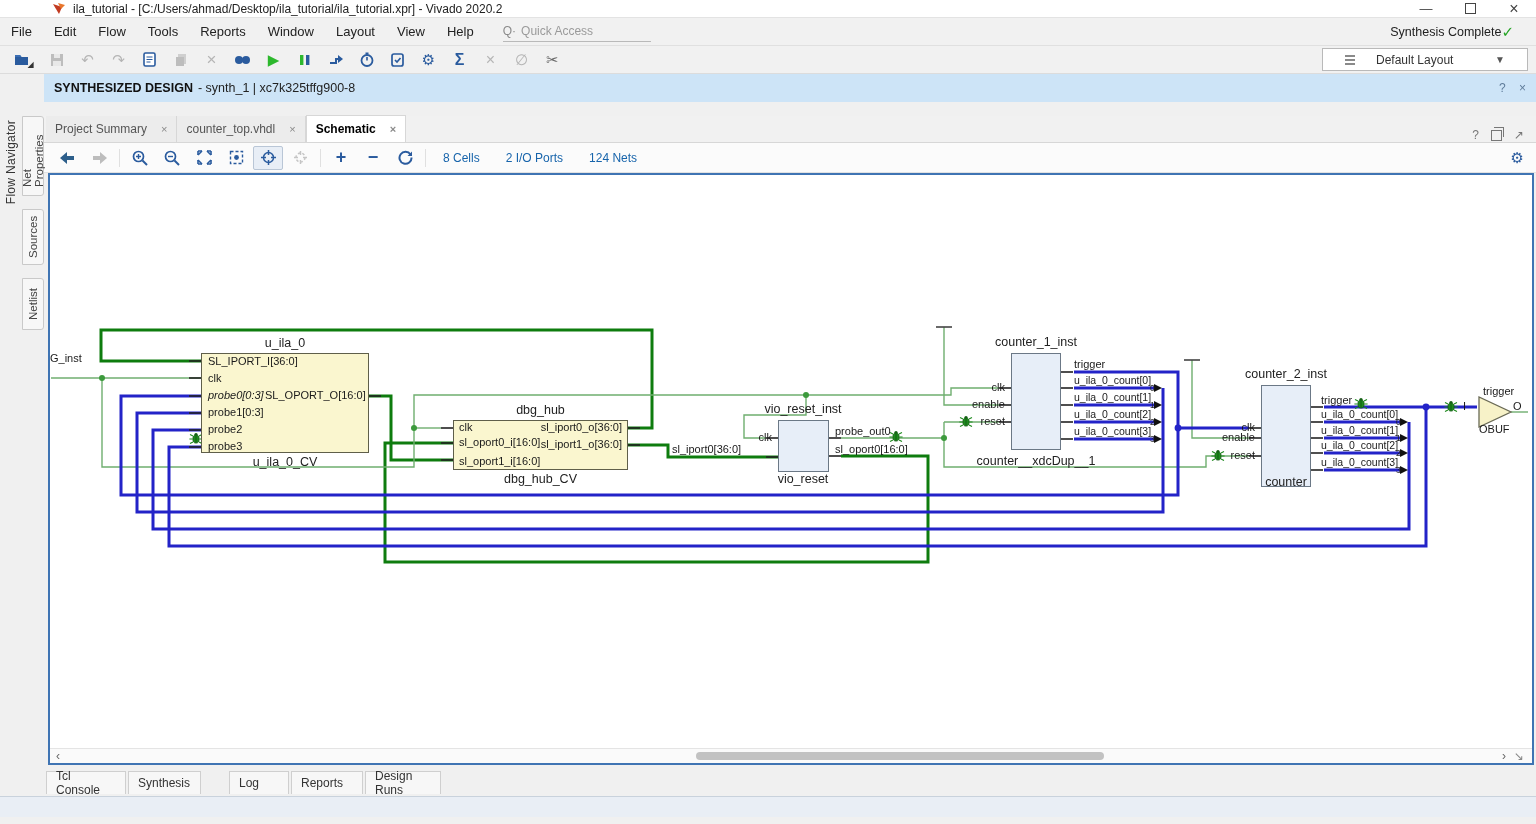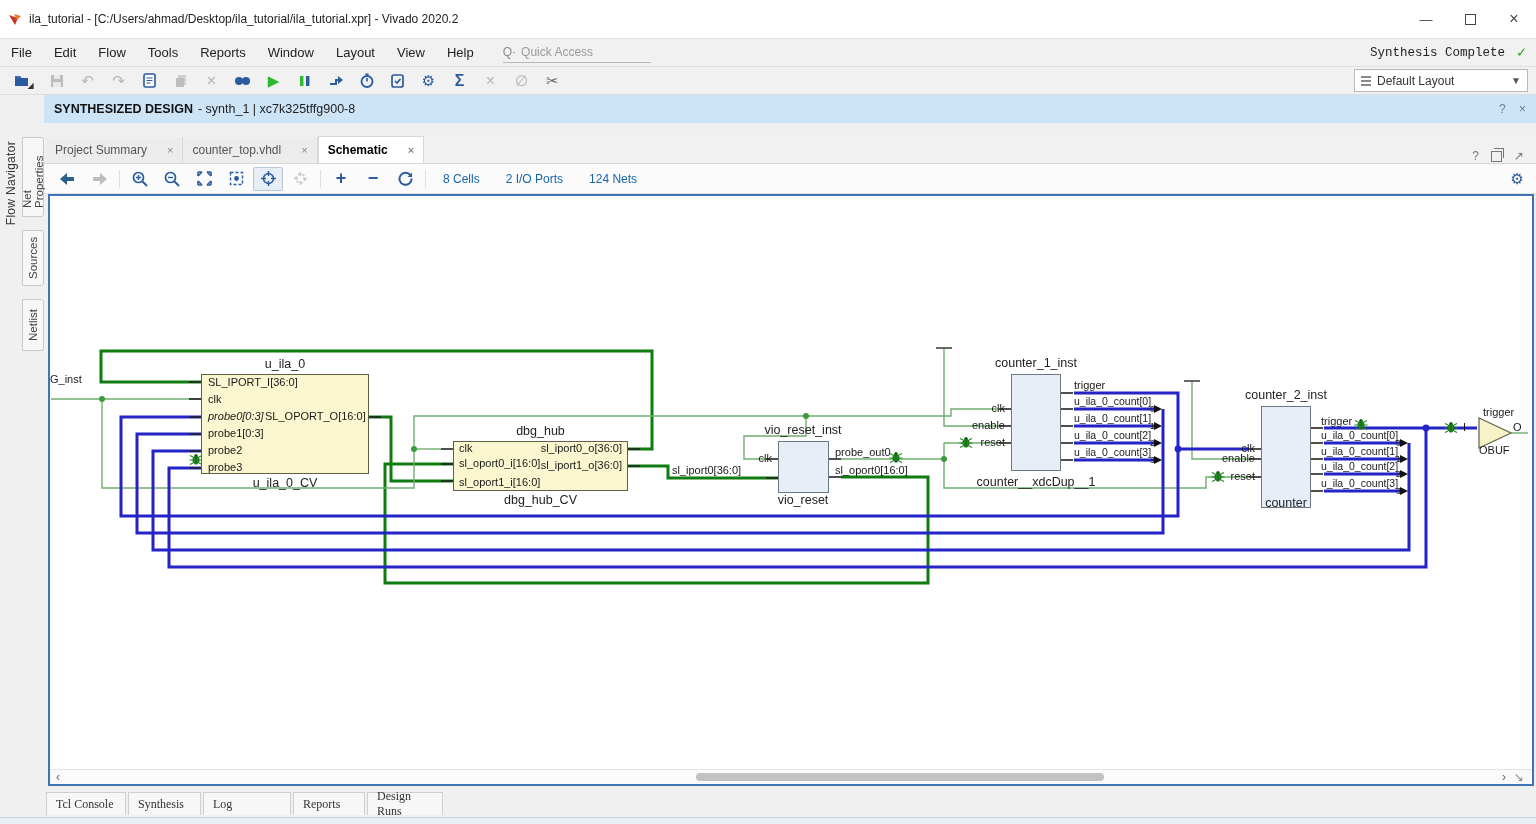--- a/index.html
+++ b/index.html
@@ -1,34 +1,34 @@
 <!DOCTYPE html>
 <html><head>
 <meta charset="utf-8">
 <style>
   html,body{margin:0;padding:0;width:1536px;height:824px;overflow:hidden;
     font-family:"Liberation Sans","DejaVu Sans",sans-serif;font-size:12px;color:#333;background:#f0f0f0;}
-  .titlebar{height:39px;background:#fff;display:flex;align-items:center;border-bottom:1px solid #e3e3e3;box-sizing:border-box;}
+  .titlebar{height:18px;background:#fff;display:flex;align-items:center;border-bottom:1px solid #e3e3e3;box-sizing:border-box;padding-left:44px;}
   .titlebar .logo{margin:0 6px 0 8px;display:flex;}
   .titlebar .wtitle{flex:1;font-size:12px;color:#222;}
   .winbtn{width:44px;height:25px;display:flex;align-items:center;justify-content:center;color:#444;font-size:13px;}
   .maxbox{width:9px;height:9px;border:1px solid #444;}
   .menubar{height:28px;background:#f1f1f1;display:flex;align-items:center;box-sizing:border-box;border-bottom:1px solid #e0e0e0;}
   .menu-item{padding:0 11px;font-size:13px;color:#222;}
   .qa{margin-left:18px;display:flex;align-items:center;border-bottom:1px solid #b9b9b9;width:148px;height:20px;color:#9a9a9a;}
   .qa .mag{margin-right:5px;color:#8a8a8a;font-size:12px;}
-  .synth-status{margin-left:auto;margin-right:10px;display:flex;align-items:center;gap:12px;font-size:12.5px;color:#222;font-family:Liberation Mono, monospace;}
+  .synth-status{margin-left:auto;margin-right:22px;display:flex;align-items:center;gap:0;font-size:12.5px;color:#222;}
   .check{color:#23a323;font-size:15px;font-weight:bold;}
   .toolbar{height:28px;background:#f1f1f1;display:flex;align-items:center;box-sizing:border-box;border-bottom:1px solid #dcdcdc;padding-left:10px;}
   .tbi{width:31px;height:22px;display:flex;align-items:center;justify-content:center;font-size:15px;}
   .tbi svg{display:block;}
   .gray{color:#b5b5b5;}
   .blue{color:#2a5b9e;}
   .green{color:#2db82d;}
-  .layout-combo{margin-left:auto;margin-right:8px;width:160px;height:21px;border:1px solid #b9b9b9;background:#fff;display:flex;align-items:center;font-size:12px;color:#333;padding:0 6px;gap:6px;}
+  .layout-combo{margin-left:auto;margin-right:8px;width:160px;height:21px;border:1px solid #b9b9b9;background:#fff;display:flex;align-items:center;font-size:12px;color:#333;padding:0 22px;gap:21px;}
   .layout-combo .chev{margin-left:auto;color:#555;font-size:10px;}
   .hamb{display:inline-block;width:10px;}
   .hamb i{display:block;height:2px;background:#8a8a8a;margin:2px 0;}
   .bannerrow{height:28px;display:flex;background:#f0f0f0;}
   .banner-gutter{width:44px;background:#f0f0f0;}
   .design-banner{flex:1;background:#cde4f7;display:flex;align-items:center;padding:0 10px;box-sizing:border-box;}
   .design-banner b{font-size:12.5px;color:#111;}
   .design-banner span.det{margin-left:5px;color:#222;font-size:12.5px;}
   .banner-icons{margin-left:auto;color:#5a7struct;}
   .banner-icons span{margin-left:10px;color:#607d9b;font-size:12px;}
@@ -37,21 +37,21 @@
   .flowcol{width:22px;}
   .flowlabel{writing-mode:vertical-rl;transform:rotate(180deg);font-size:12px;color:#333;margin:18px 0 0 4px;letter-spacing:.3px;}
   .sidetabs{width:22px;display:flex;flex-direction:column;padding-top:14px;}
   .sidetab{writing-mode:vertical-rl;transform:rotate(180deg);border:1px solid #c9c9c9;background:#f7f7f7;color:#444;font-size:11.5px;
     padding:8px 2px;margin-bottom:13px;border-radius:3px 0 0 3px;display:flex;align-items:center;justify-content:center;}
   .st-netprops{height:62px;}
   .st-sources{height:38px;}
   .st-netlist{height:34px;}
   .main{flex:1;display:flex;flex-direction:column;padding-top:14px;}
   .tabbar{height:27px;background:#f1f1f1;display:flex;align-items:flex-end;border-bottom:1px solid #d7d7d7;box-sizing:border-box;padding-left:2px;}
-  .etab{height:26px;display:flex;align-items:center;padding:0 9px;border-right:1px solid #d7d7d7;color:#555;font-size:12px;gap:20px;background:#ececec;}
+  .etab{height:26px;display:flex;align-items:center;padding:0 9px;border-right:1px solid #d7d7d7;color:#555;font-size:12px;gap:14px;background:#ececec;}
   .etab .x{color:#8a8a8a;font-size:11px;}
   .etab.active{background:#fff;color:#000;font-weight:bold;border-top:1px solid #d7d7d7;border-left:1px solid #d7d7d7;}
   .tab-right{margin-left:auto;display:flex;align-items:center;gap:12px;padding-right:12px;color:#777;}
   .float-ic{position:relative;width:9px;height:9px;border:1px solid #777;display:inline-block;}
   .float-ic:after{content:"";position:absolute;left:2px;top:-4px;width:9px;height:9px;border:1px solid #777;border-bottom:none;border-left:none;}
   .schem-toolbar{height:30px;background:#fbfbfb;border-bottom:1px solid #e2e2e2;display:flex;align-items:center;box-sizing:border-box;padding-left:8px;gap:2px;}
   .sti{width:30px;height:24px;display:flex;align-items:center;justify-content:center;font-size:15px;}
   .sti.sel{border:1px solid #b9c6d6;background:#e8eef6;border-radius:2px;box-sizing:border-box;}
   .stsep{width:1px;height:18px;background:#e0e0e0;margin:0 3px;}
   .stat-link{color:#1764ab;font-size:12px;margin:0 12px;}
@@ -60,21 +60,21 @@
   .canvas svg.wires{position:absolute;left:0;top:0;}
   .cl{position:absolute;font-size:11px;color:#1a1a1a;white-space:nowrap;line-height:13px;}
   .cl.small{font-size:10.5px;}
   .cl.digit{font-size:8.5px;color:#222;}
   .blocklabel{position:absolute;font-size:12.5px;color:#222;white-space:nowrap;text-align:center;}
   .blk{position:absolute;box-sizing:border-box;border:1px solid #5f5f4a;background:#faf6cf;}
   .blk.bluish{background:#e7eef8;border:1px solid #6b7886;}
   .hscroll{position:absolute;left:0;right:0;bottom:0;height:14px;background:#fafafa;border-top:1px solid #e4e4e4;}
   .hthumb{position:absolute;left:646px;top:3px;width:408px;height:8px;background:#c2c2c2;border-radius:4px;}
   .harrow{position:absolute;top:0;height:13px;display:flex;align-items:center;color:#666;font-size:12px;}
-  .bottom-tabs{height:24px;margin-top:5px;display:flex;padding-left:2px;align-items:flex-end;font-family:Liberation Serif, serif;}
+  .bottom-tabs{height:24px;margin-top:5px;display:flex;padding-left:2px;align-items:flex-end;}
   .btab{height:23px;border:1px solid #cfcfcf;border-bottom:none;background:#f7f7f7;display:flex;align-items:center;padding:0 9px;margin-right:2px;font-size:12px;color:#333;box-sizing:border-box;}
   .statusbar{height:20px;background:#e9eef5;border-top:1px solid #c9d2dc;}
   .caret{font-size:8px;color:#333;position:relative;top:5px;left:-3px;}
 </style>
 </head>
 <body>
 
 <div class="titlebar">
   <span class="logo">
     <svg width="15" height="15" viewBox="0 0 15 15">
@@ -499,20 +499,20 @@
         <span class="harrow" style="left:6px;">‹</span>
         <div class="hthumb"></div>
         <span class="harrow" style="right:26px;">›</span>
         <span class="harrow" style="right:8px;color:#888;">↘</span>
       </div>
     </div>
 
     <div class="bottom-tabs">
       <div class="btab" style="width:80px;">Tcl Console</div>
       <div class="btab" style="width:73px;">Synthesis</div>
-      <div class="btab" style="width:88px;">Log</div>
+      <div class="btab" style="width:60px;margin-left:26px;">Log</div>
       <div class="btab" style="width:72px;">Reports</div>
       <div class="btab" style="width:76px;">Design Runs</div>
     </div>
   </div>
 </div>
 
 <div class="statusbar"></div>
 
 </body></html>

